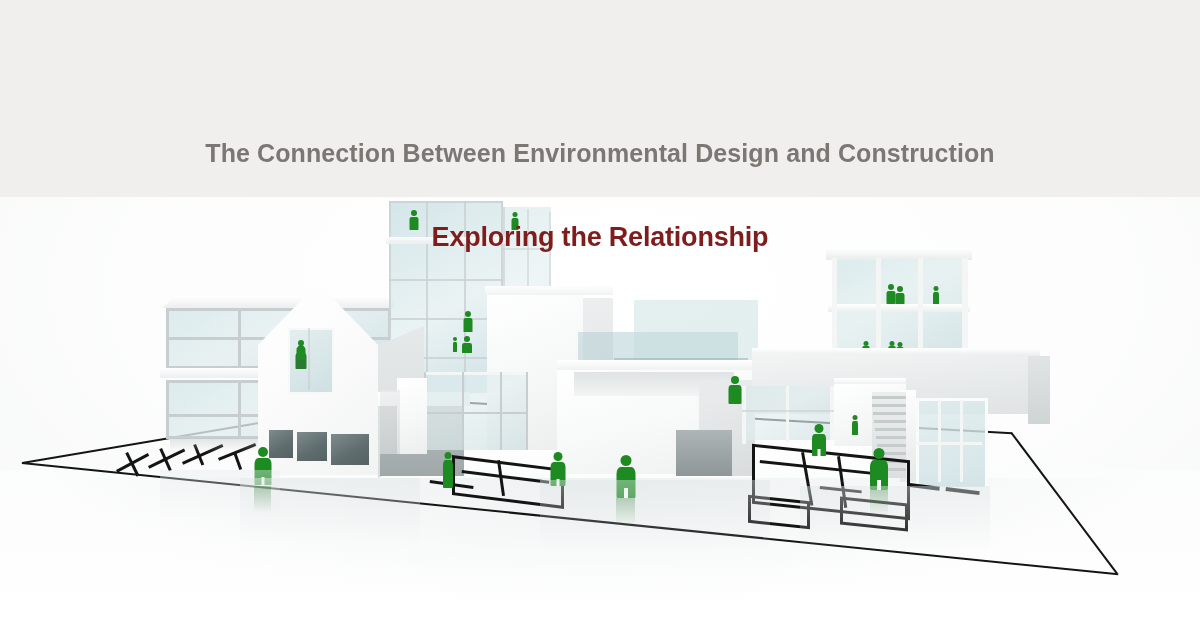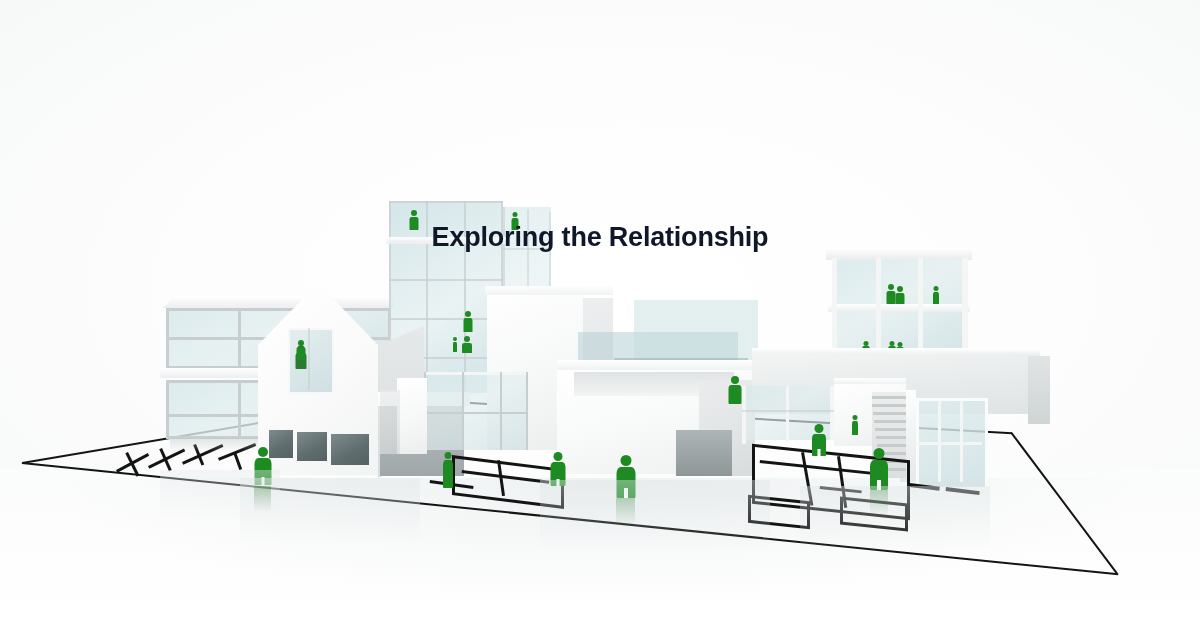--- a/index.html
+++ b/index.html
@@ -47,21 +47,21 @@
   .fig .lgap{position:absolute;left:50%;transform:translateX(-50%);
              background:#ffffff;}
 
   
   .band{position:absolute;left:0;top:0;width:1200px;height:197px;
         background:#f0efed;}
   .band-title{position:absolute;left:0;right:0;top:139px;text-align:center;
         font-size:25px;font-weight:bold;color:#7b7773;letter-spacing:.1px;
         white-space:nowrap;}
   .sub{position:absolute;left:0;right:0;top:222px;text-align:center;
-        font-size:27px;font-weight:bold;color:#0f172a;letter-spacing:-.2px;
+        font-size:27px;font-weight:bold;color:#7f1d1d;letter-spacing:-.2px;
         white-space:nowrap;}
 </style>
 </head>
 <body>
 
 <div class="stage">
 
   <div class="scene">
 
     <div class="floor"></div>
@@ -415,16 +415,19 @@
 
       <div class="ly" style="left:254px;top:486px;width:17px;height:26px;
            background:linear-gradient(rgba(52,128,60,.35),rgba(255,255,255,0));"></div>
       <div class="ly" style="left:616px;top:498px;width:19px;height:28px;
            background:linear-gradient(rgba(52,128,60,.3),rgba(255,255,255,0));"></div>
       <div class="ly" style="left:870px;top:490px;width:18px;height:26px;
            background:linear-gradient(rgba(52,128,60,.3),rgba(255,255,255,0));"></div>
     </div>
   </div>
 
+  <div class="band">
+    <div class="band-title">The Connection Between Environmental Design and Construction</div>
+  </div>
 
   <div class="sub">Exploring the Relationship</div>
 
 </div>
 
 </body></html>

